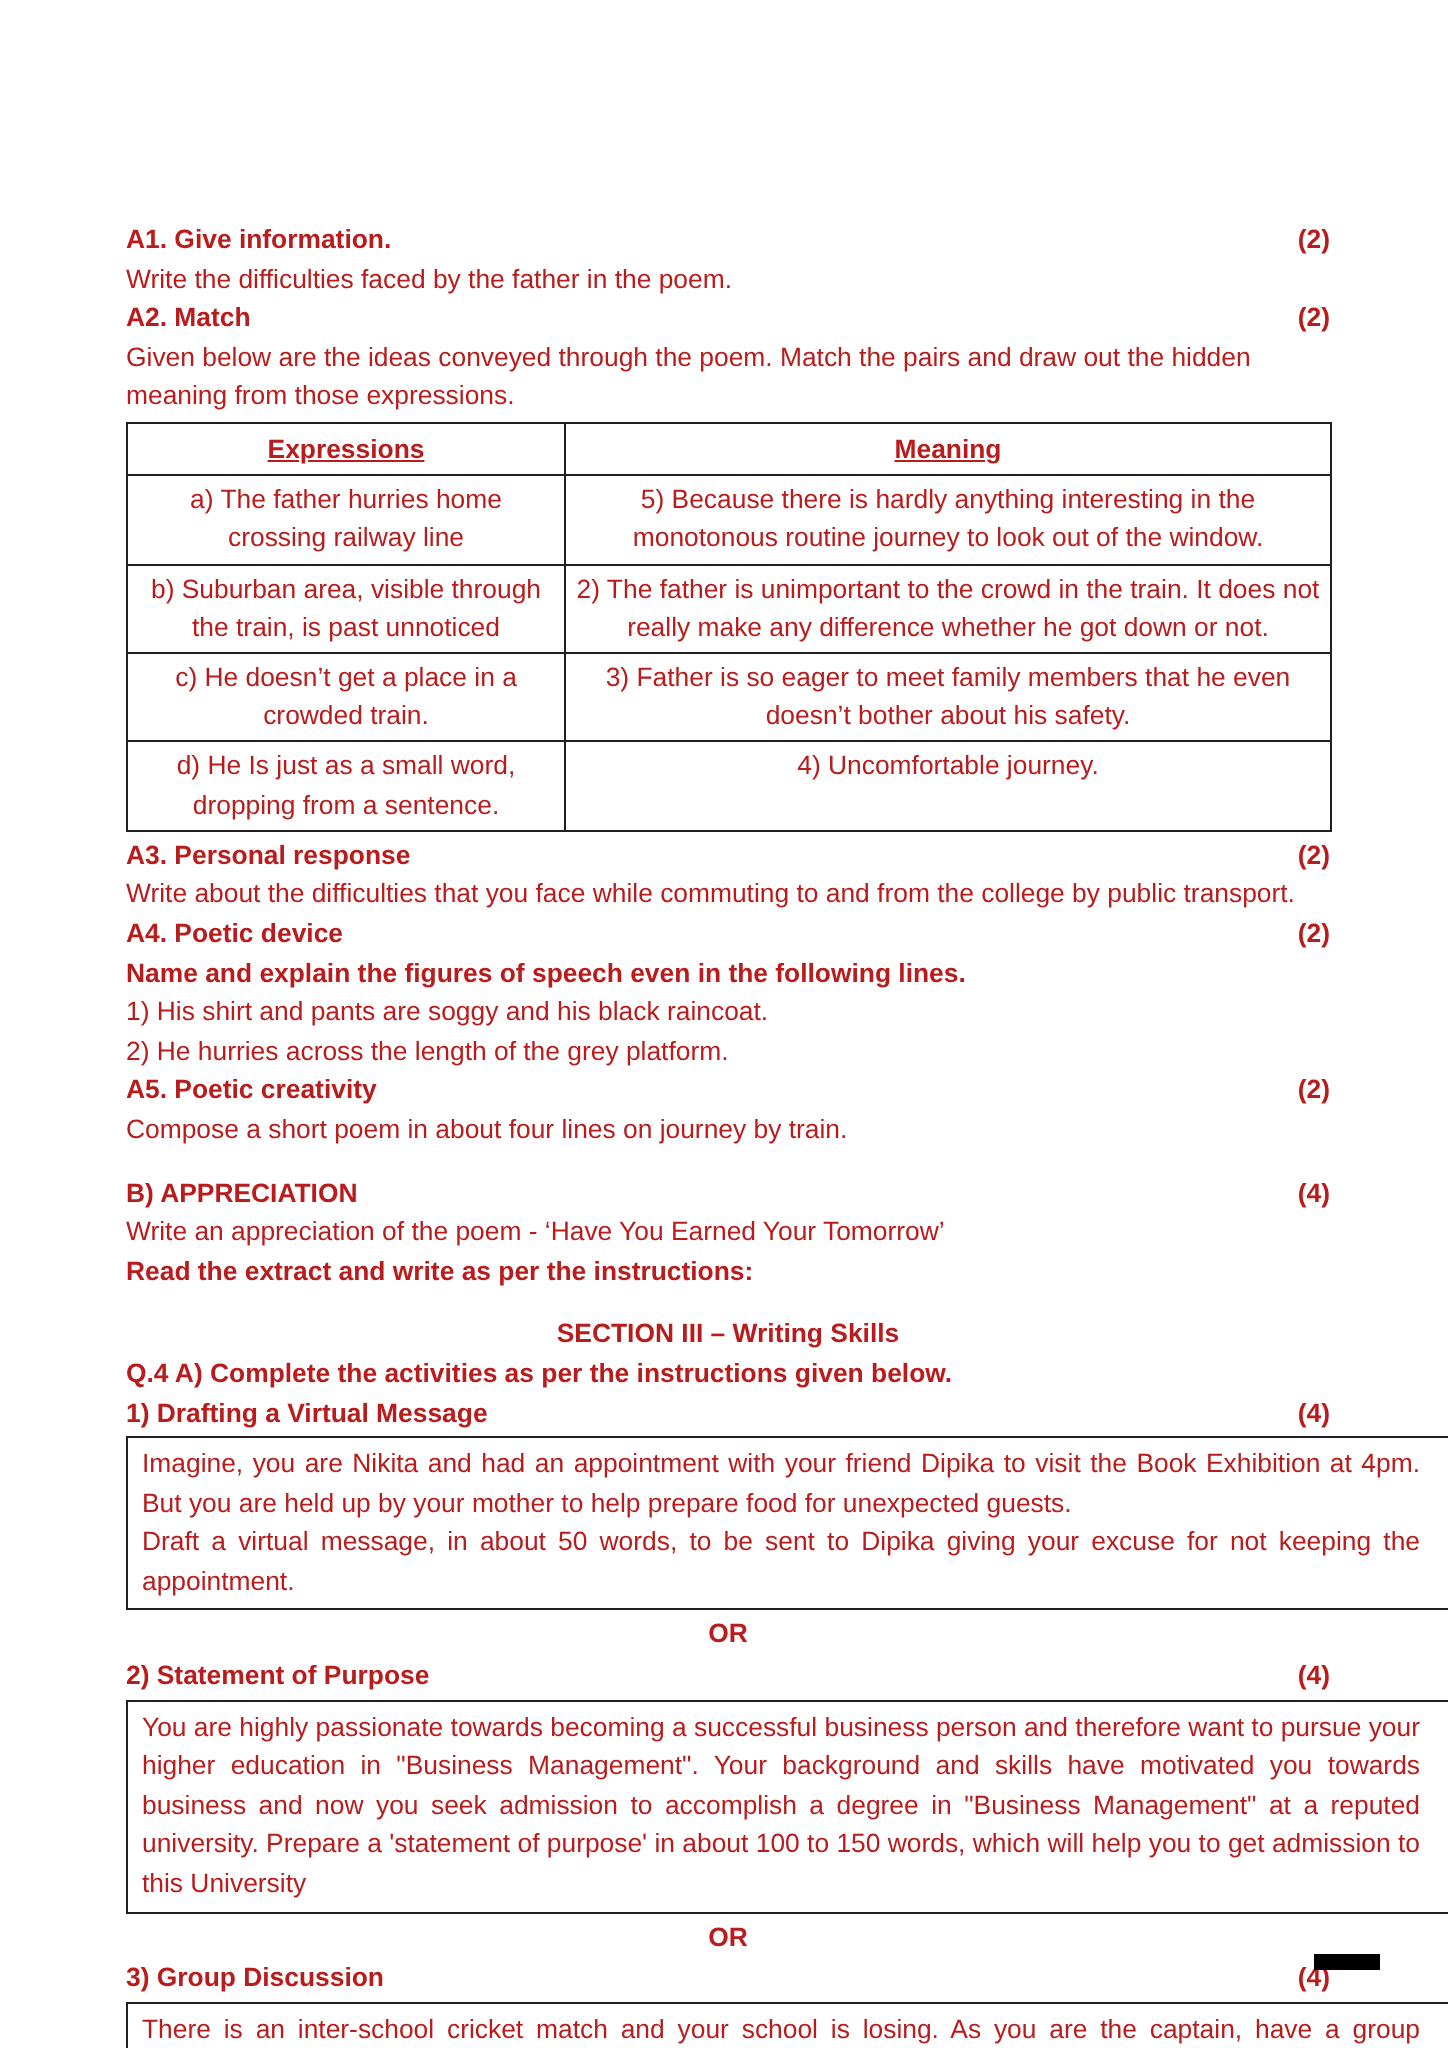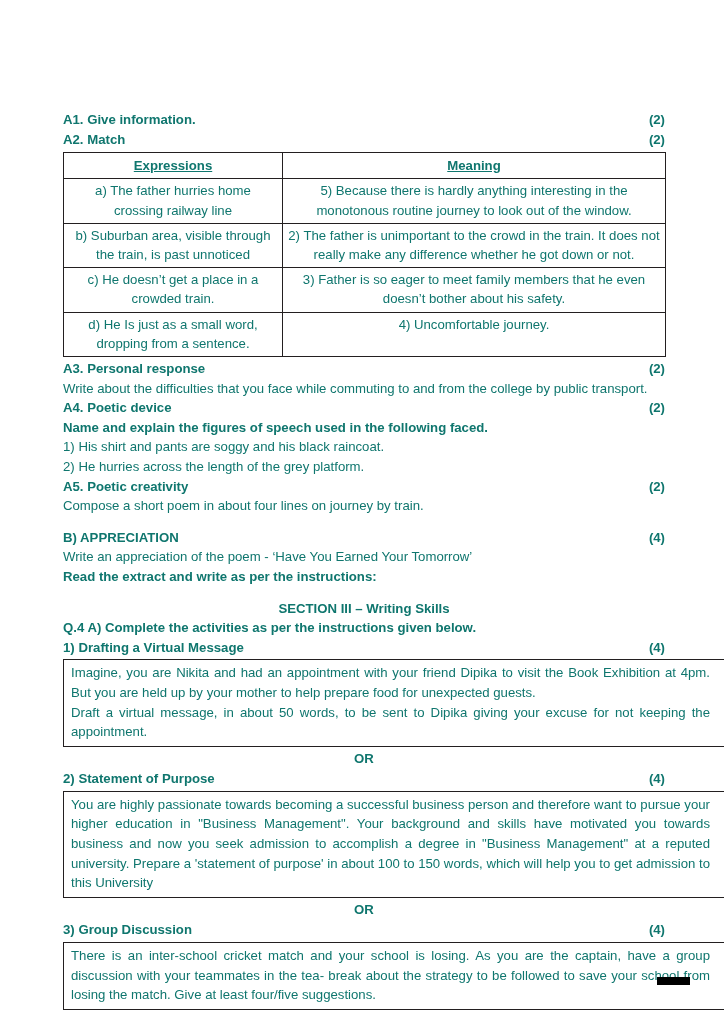--- a/index.html
+++ b/index.html
@@ -6,21 +6,21 @@
     margin: 0;
     padding: 0;
     background: #ffffff;
   }
   .page {
     position: relative;
     width: 724px;
     height: 1024px;
     background: #ffffff;
     font-family: "Liberation Sans", sans-serif;
-    color: #0f766e;
+    color: #b91c1c;
     overflow: hidden;
   }
   .content {
     position: absolute;
     left: 63px;
     top: 110px;
     width: 602px;
   }
 
   
@@ -125,25 +125,27 @@
 </head>
 <body>
 
 <div class="page">
   <div class="content">
 
     <div class="headrow">
       <span>A1. Give information.</span>
       <span class="marks">(2)</span>
     </div>
+    <div class="line">Write the difficulties faced by the father in the poem.</div>
 
     <div class="headrow">
       <span>A2. Match</span>
       <span class="marks">(2)</span>
     </div>
+    <div class="para nojust">Given below are the ideas conveyed through the poem. Match the pairs and draw out the hidden meaning from those expressions.</div>
 
     <table class="match">
       <colgroup>
           <col class="c1">
           <col class="c2">
         </colgroup>
       <thead>
         <tr>
           <th>Expressions</th>
           <th>Meaning</th>
@@ -172,21 +174,21 @@
     <div class="headrow">
       <span>A3. Personal response</span>
       <span class="marks">(2)</span>
     </div>
     <div class="para">Write about the difficulties that you face while commuting to and from the college by public transport.</div>
 
     <div class="headrow">
       <span>A4. Poetic device</span>
       <span class="marks">(2)</span>
     </div>
-    <div class="line bold">Name and explain the figures of speech used in the following faced.</div>
+    <div class="line bold">Name and explain the figures of speech even in the following lines.</div>
     <div class="line">1) His shirt and pants are soggy and his black raincoat.</div>
     <div class="line">2) He hurries across the length of the grey platform.</div>
 
     <div class="headrow">
       <span>A5. Poetic creativity</span>
       <span class="marks">(2)</span>
     </div>
     <div class="line">Compose a short poem in about four lines on journey by train.</div>
 
     <div class="spacer"></div>

